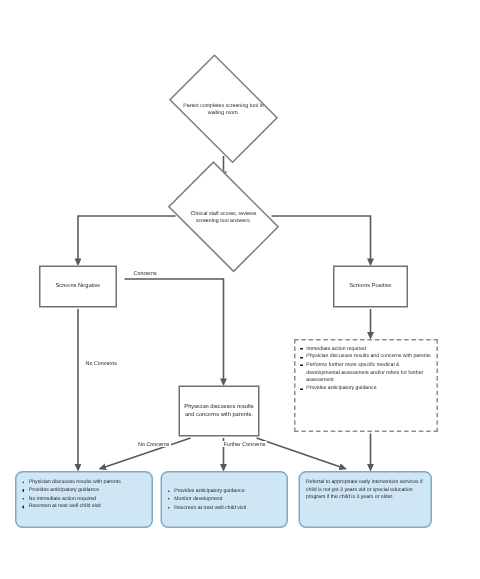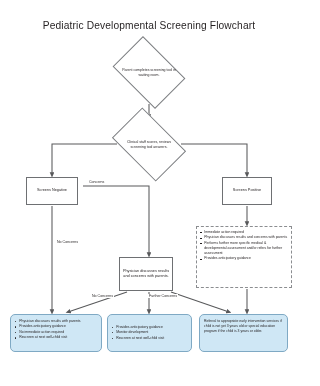--- a/index.html
+++ b/index.html
@@ -102,21 +102,20 @@
     background:#ffffff;
     padding:0 1px;
     white-space:nowrap;
   }
 </style>
 </head>
 <body>
 
 <div id="chart-root">
 
-  <div class="title">Pediatric Developmental Screening Flowchart</div>
 
   <svg class="edges" viewBox="0 0 298 386" width="298" height="386">
     <defs>
       <marker id="arw" markerWidth="5" markerHeight="5" refX="2.6" refY="2.2" orient="auto" markerUnits="strokeWidth">
         <path d="M0,0 L5,2.2 L0,4.4 z" fill="#58595b"></path>
       </marker>
     </defs>
     <g stroke="#58595b" stroke-width="1.05" fill="none" marker-end="url(#arw)">
 
       <path d="M149,104 L149,117"></path>

